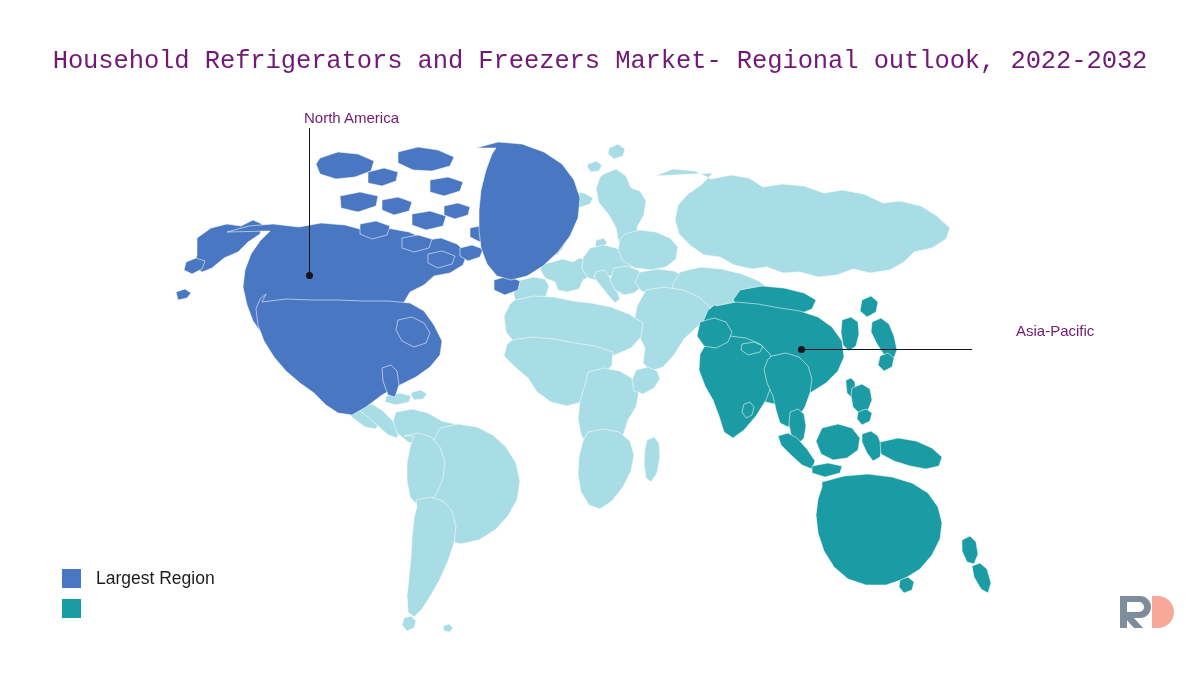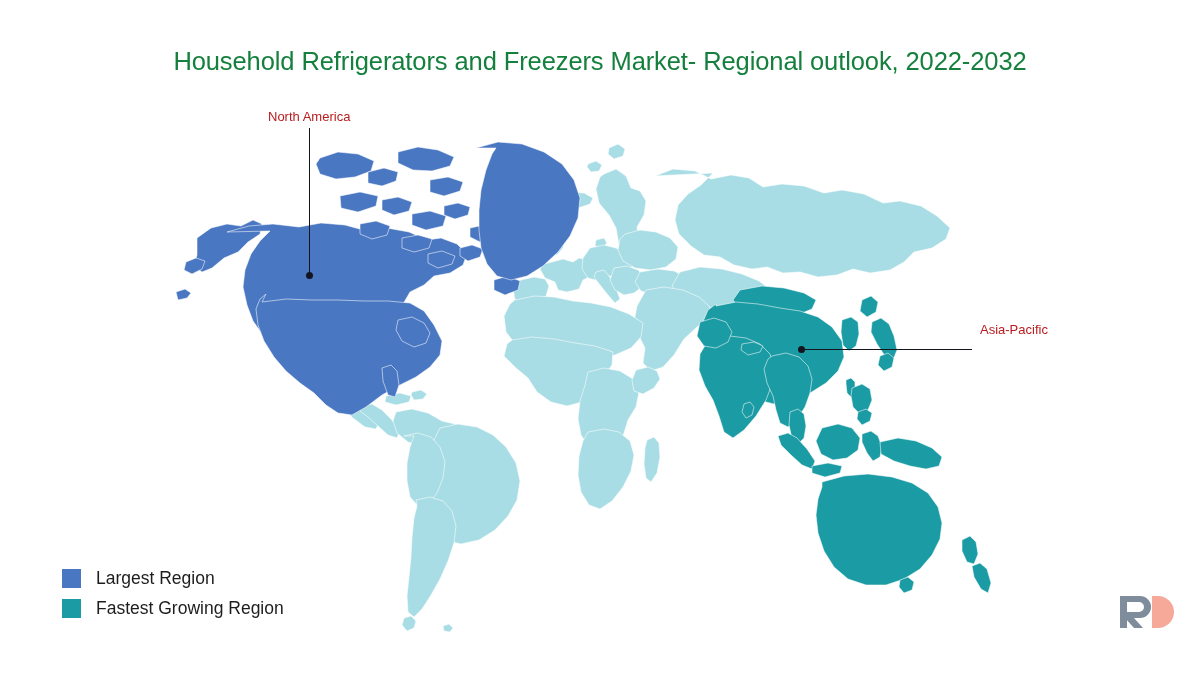--- a/index.html
+++ b/index.html
@@ -45,23 +45,24 @@
     height: 674px;
   }
   .land {
     stroke: #ffffff;
     stroke-width: 0.55;
     stroke-linejoin: round;
   }
   
   .annotation-label {
     position: absolute;
-    font-size: 13px;
-    color: #b91c1c;
+    font-size: 15px;
+    color: #701a75;
     white-space: nowrap;
+    margin-left: 36px;
   }
   #label-north-america {
     left: 268px;
     top: 109px;
   }
   #label-asia-pacific {
     left: 980px;
     top: 322px;
   }
   .leader-line {
@@ -271,38 +272,37 @@
         <path d="M822 482 l22 -6 24 -2 24 3 20 6 16 10 10 14 4 16 -2 16 -8 16 -12 14 -16 10 -18 6 -20 0 -18 -6 -14 -12 -10 -16 -6 -18 -2 -18 2 -16 4 -12 0 -5z"></path>
 
         <path d="M900 580 l8 -3 6 5 -2 8 -8 3 -5 -6 1 -7z"></path>
 
         <path d="M962 540 l8 -4 6 6 2 12 -4 10 -7 -2 -5 -11 0 -11z"></path>
         <path d="M972 566 l8 -3 7 6 4 14 -3 10 -7 -4 -7 -12 -2 -11z"></path>
       </g>
     </svg>
   </div>
 
-  <div id="chart-title" style="color: #15803d;">Household Refrigerators and Freezers Market- Regional outlook, 2022-2032</div>
+  <div id="chart-title" style="color: #701a75; font-family: Liberation Mono, monospace;">Household Refrigerators and Freezers Market- Regional outlook, 2022-2032</div>
 
   <div class="leader-line" id="leader-na" style="background: rgb(20, 20, 30);"></div>
   <div class="leader-dot" id="dot-na" style="background: rgb(20, 20, 30);"></div>
   <div class="annotation-label" id="label-north-america">North America</div>
 
   <div class="leader-line" id="leader-ap" style="background: rgb(20, 20, 30);"></div>
   <div class="leader-dot" id="dot-ap" style="background: rgb(20, 20, 30);"></div>
   <div class="annotation-label" id="label-asia-pacific">Asia-Pacific</div>
 
   <div id="legend">
     <div class="legend-row">
       <span class="legend-swatch" style="background: rgb(74, 119, 194);"></span>
       <span class="legend-label">Largest Region</span>
     </div>
     <div class="legend-row">
       <span class="legend-swatch" style="background: rgb(27, 155, 164);"></span>
-      <span class="legend-label">Fastest Growing Region</span>
     </div>
   </div>
 
   <div id="logo">
     <svg viewBox="0 0 58 40" width="58" height="40">
       <g id="logo-r" fill="#7f8c9b">
         <path d="M2 4 h20 a11 11 0 0 1 0 22 h-6 l9 10 h-9 l-9 -10 v-6 h14 a5 5 0 0 0 0 -10 h-12 v26 h-7 z"></path>
       </g>
       <g id="logo-d" fill="#f6a998">
         <path d="M34 4 h6 a16 16 0 0 1 0 32 h-6 z"></path>

